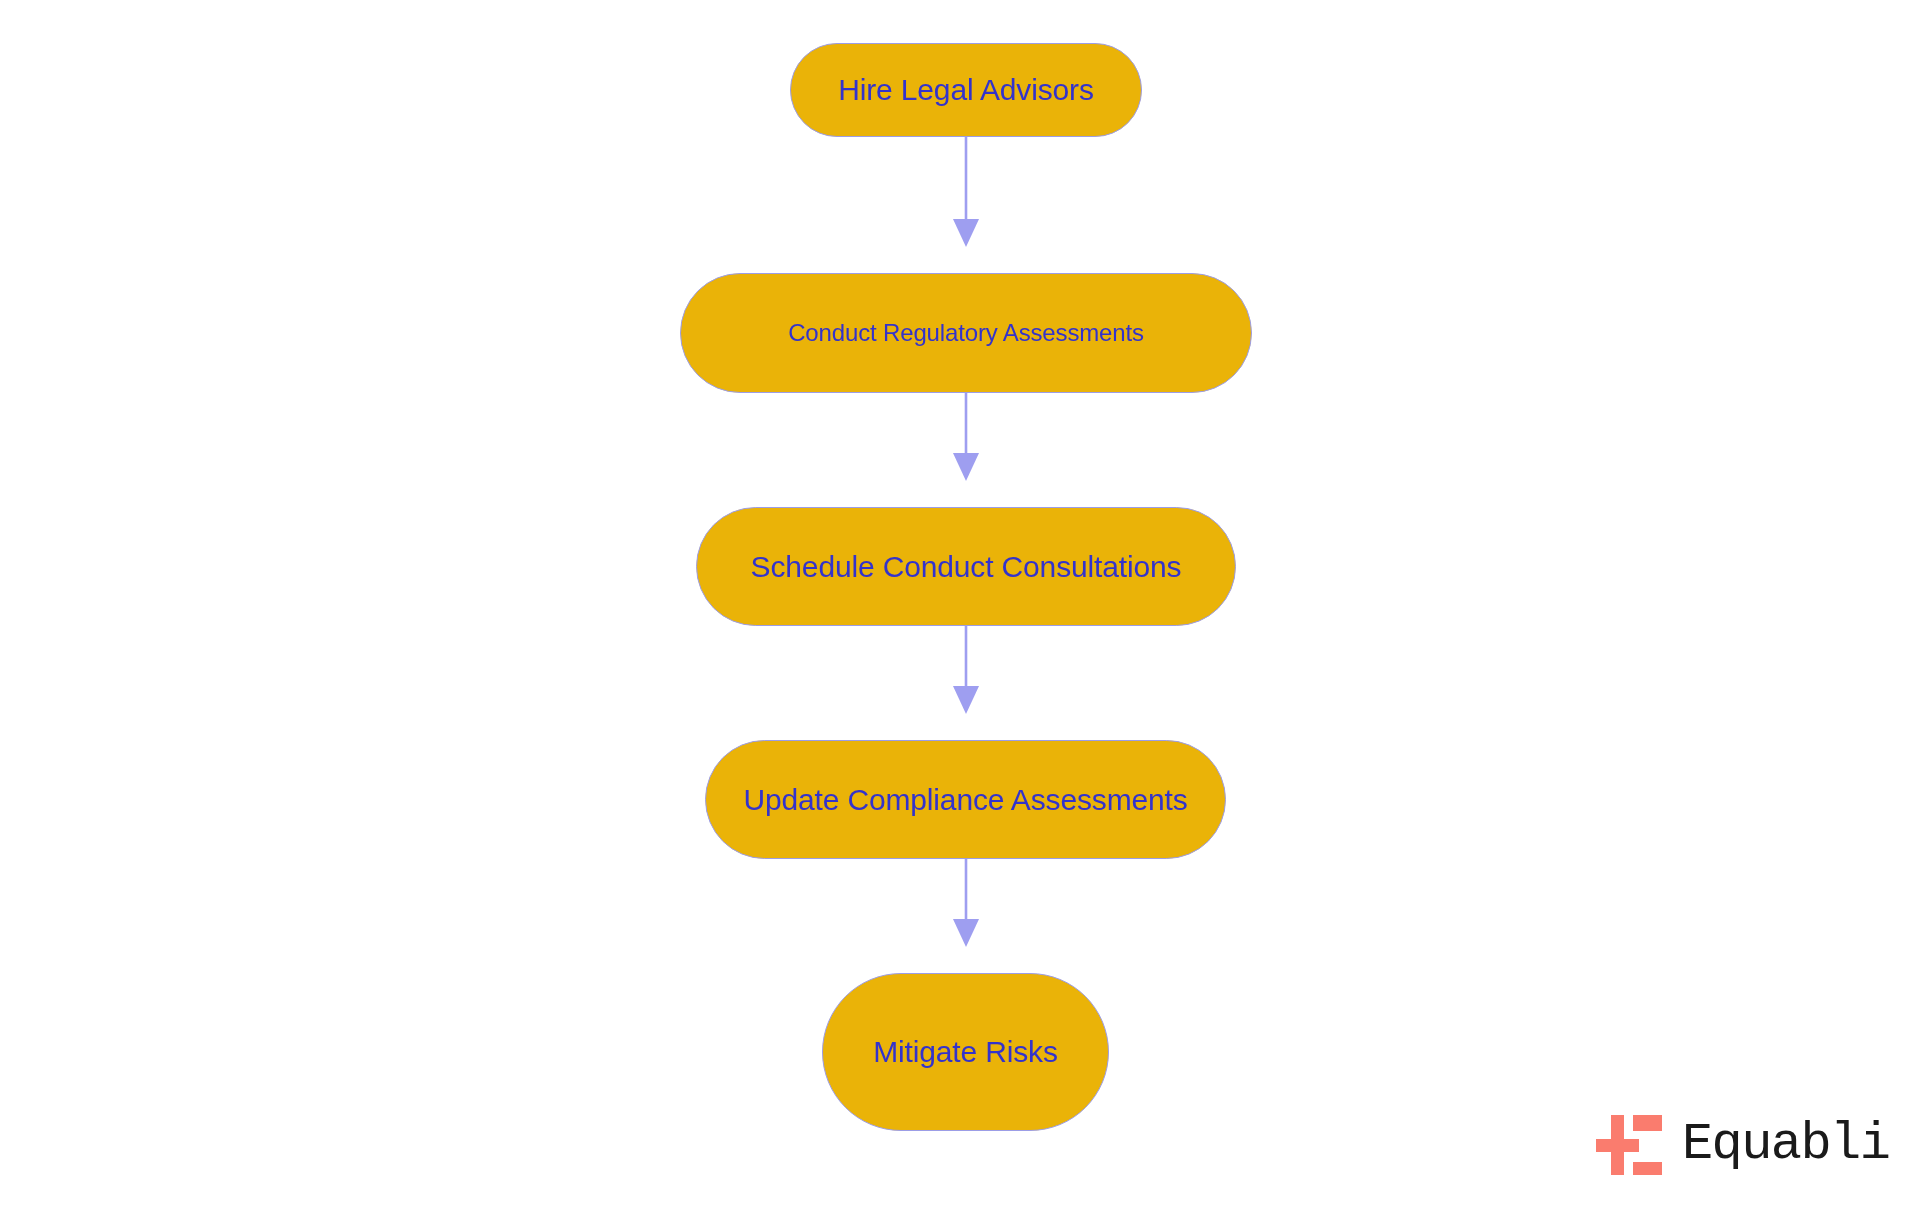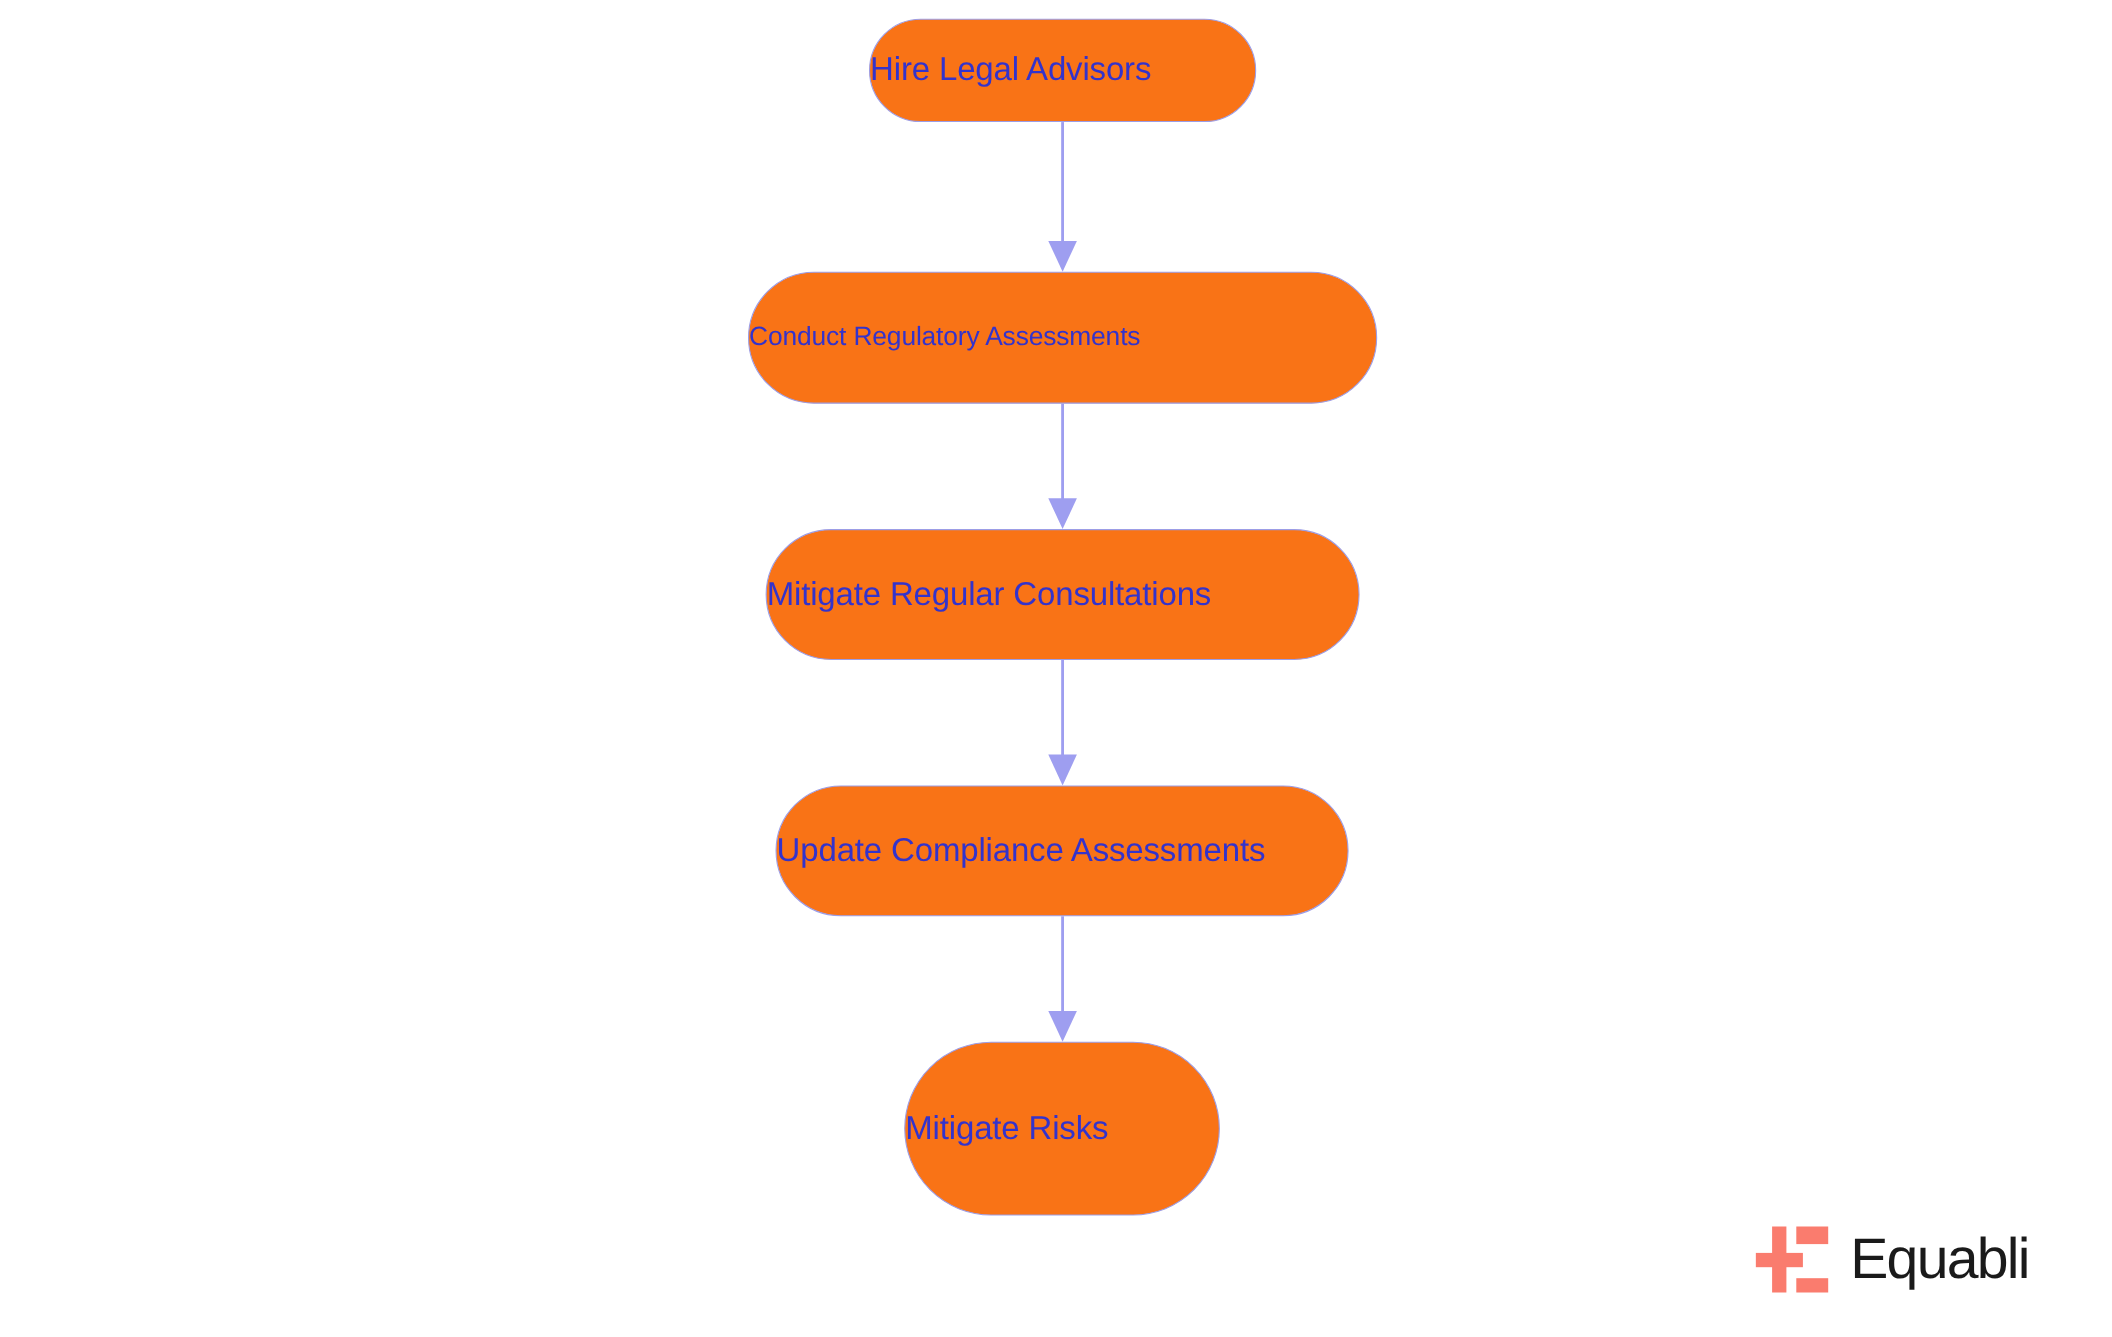--- a/index.html
+++ b/index.html
@@ -24,27 +24,29 @@
     width: 1920px;
     height: 1215px;
   }
 
   
   .node {
     position: absolute;
     box-sizing: border-box;
     display: flex;
     align-items: center;
-    background: #f97316;
+    justify-content: center;
+    background: #eab308;
     border: 1.6px solid #9c9de6;
     border-radius: 999px;
     color: #3333cc;
     letter-spacing: -0.15px;
     white-space: nowrap;
     user-select: none;
+    margin-top: 26px;
   }
   .node-label {
     color: #3333cc;
     font-weight: 400;
     line-height: 1;
   }
 
   
   #node-0 { left: 790px;  top: 17px;   width: 352px; height: 94px;  }
   #node-1 { left: 680px;  top: 247px;  width: 572px; height: 120px; }
@@ -87,21 +89,21 @@
     display: flex;
     align-items: center;
     gap: 18px;
   }
   #equabli-mark {
     width: 68px;
     height: 64px;
     flex: 0 0 auto;
   }
   #equabli-wordmark {
-    font-family: Liberation Sans, sans-serif;
+    font-family: Liberation Mono, monospace;
     font-size: 52px;
     font-weight: 400;
     color: #1a1a1a;
     letter-spacing: -1.6px;
     line-height: 1;
     white-space: nowrap;
   }
 </style>
 </head>
 <body>
@@ -133,21 +135,21 @@
 
   <div class="node" id="node-0">
     <span class="node-label">Hire Legal Advisors</span>
   </div>
 
   <div class="node" id="node-1">
     <span class="node-label">Conduct Regulatory Assessments</span>
   </div>
 
   <div class="node" id="node-2">
-    <span class="node-label">Mitigate Regular Consultations</span>
+    <span class="node-label">Schedule Conduct Consultations</span>
   </div>
 
   <div class="node" id="node-3">
     <span class="node-label">Update Compliance Assessments</span>
   </div>
 
   <div class="node" id="node-4">
     <span class="node-label">Mitigate Risks</span>
   </div>
 

